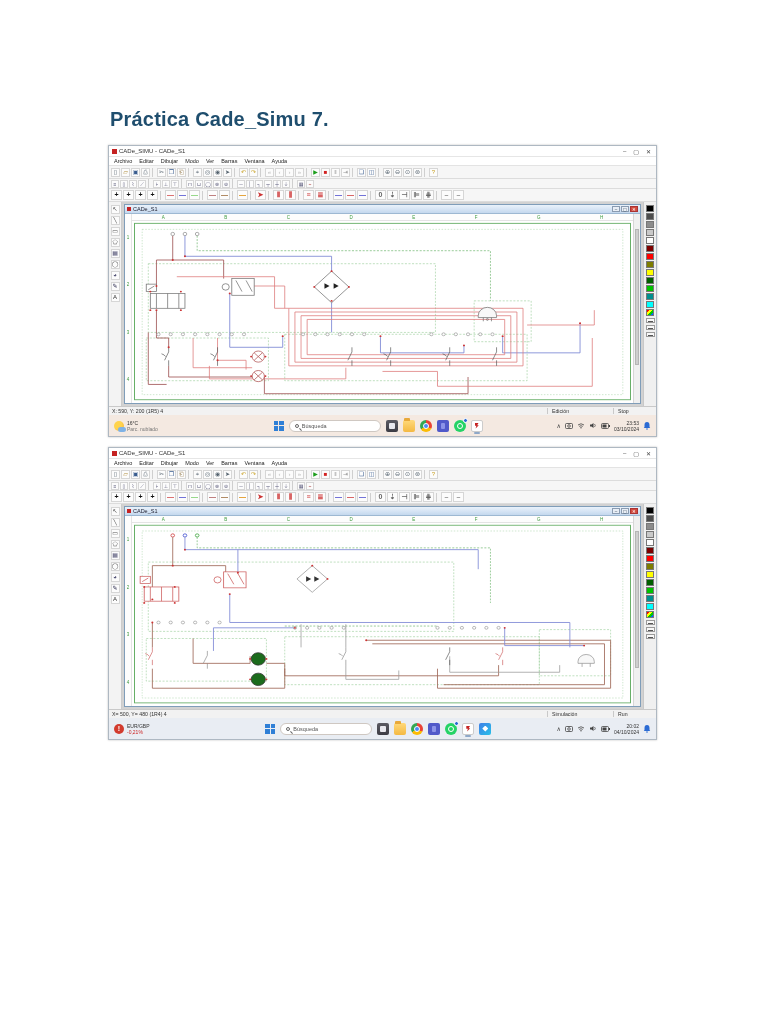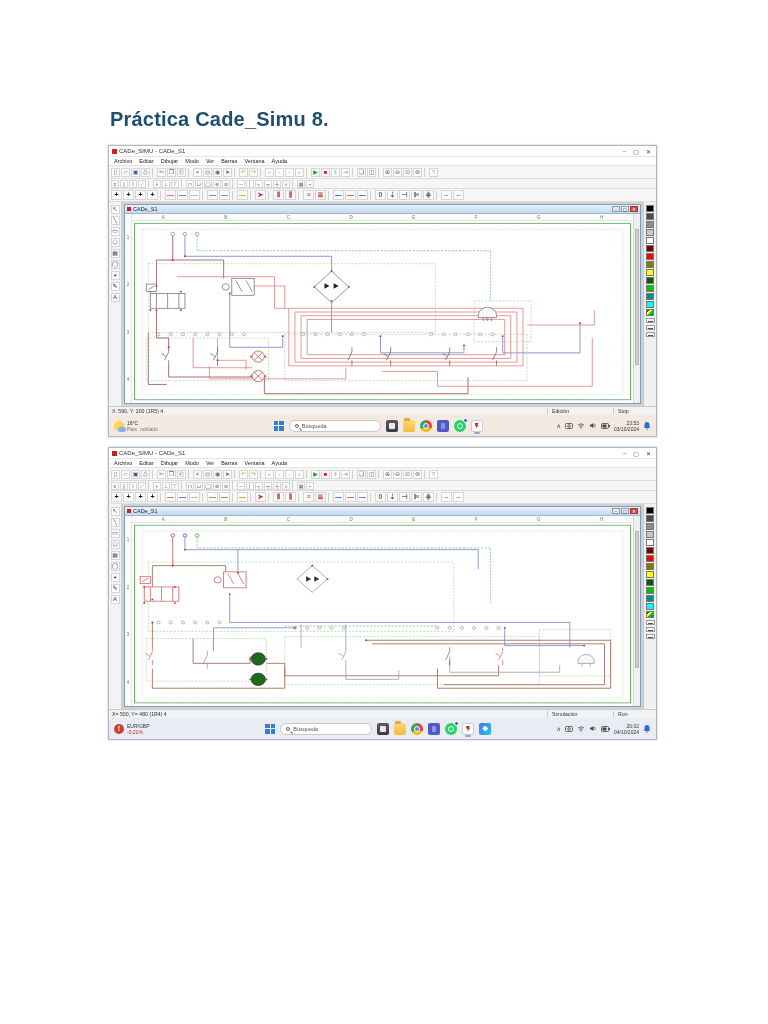--- a/index.html
+++ b/index.html
@@ -99,21 +99,21 @@
   .tray { margin-left:auto; display:flex; align-items:center; gap:4px; flex:0 0 auto; }
   .tray svg { display:block; }
   .chev { font-size:6px; color:#444; }
   .clock { display:flex; flex-direction:column; align-items:flex-end; font-size:5px; line-height:1.2; color:#333; }
 </style>
 </head>
 <body>
 
 <div id="page">
 
-  <div class="doc-title">Práctica Cade_Simu 8.</div>
+  <div class="doc-title">Práctica Cade_Simu 7.</div>
 
   <div class="window" id="shot1">
     <div class="titlebar">
       <span class="app-ico"></span>
       <span class="tb-title">CADe_SIMU - CADe_S1</span>
       <span class="win-btns">
         <span>–</span>
         <span>▢</span>
         <span>✕</span>
       </span>

